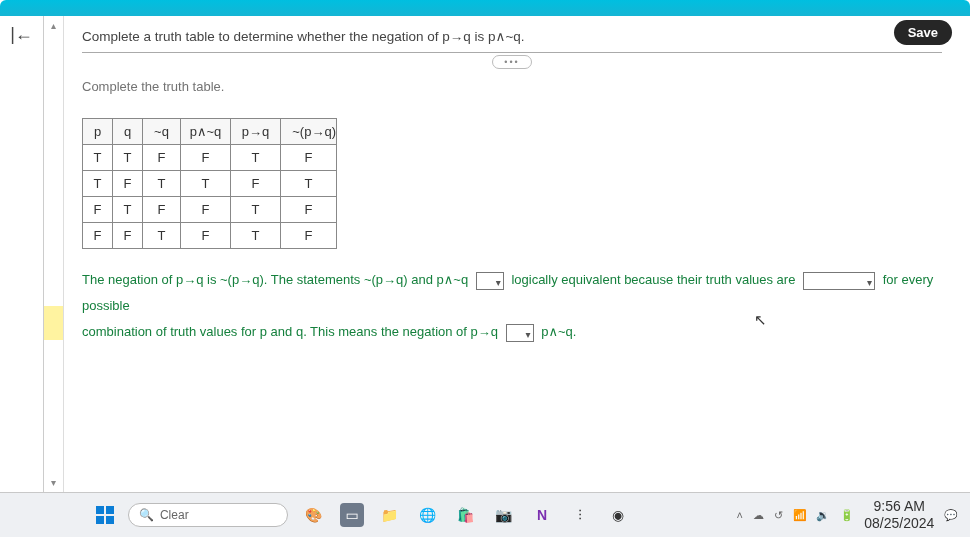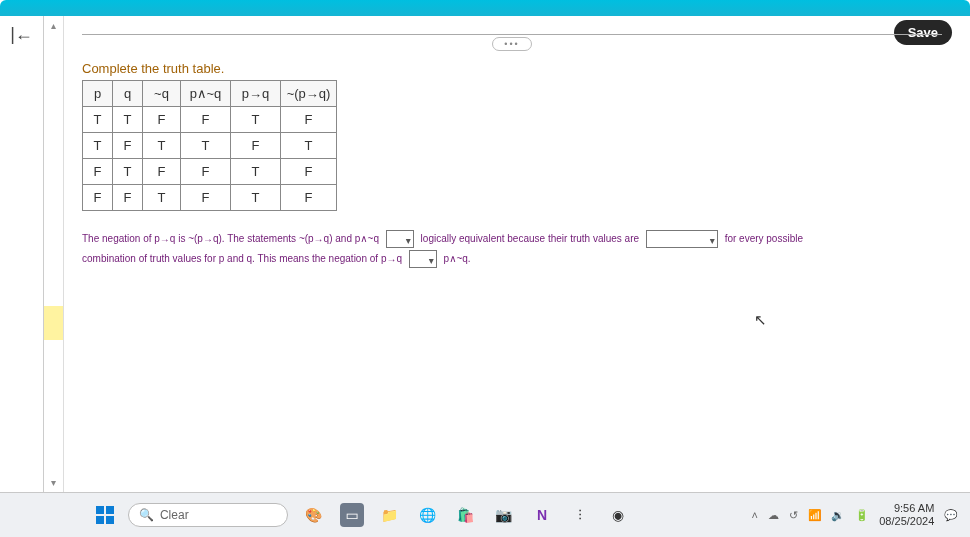--- a/index.html
+++ b/index.html
@@ -90,45 +90,45 @@
     border-radius: 8px;
     margin: 0 auto 10px auto;
     display:flex; align-items:center; justify-content:center;
     font-size: 9px;
     letter-spacing: 2px;
     color: #888;
     background: #fff;
   }
   .subhead {
     font-size: 13px;
-    color: #a16207;
-    margin-bottom: 4px;
+    color: #737373;
+    margin-bottom: 24px;
   }
   table.truth {
     border-collapse: collapse;
     margin-bottom: 18px;
   }
   table.truth td, table.truth th {
     border: 1px solid #888;
     padding: 5px 0;
     text-align: center;
     font-weight: normal;
     font-size: 13px;
     color: #333;
     background: #fff;
   }
   table.truth th { background: #f7f7f7; }
   table.truth th:nth-child(1), table.truth th:nth-child(2) { width: 30px; }
   table.truth th:nth-child(3) { width: 38px; }
   table.truth th:nth-child(4) { width: 50px; }
   table.truth th:nth-child(5) { width: 50px; }
-  table.truth th:nth-child(6) { width: 56px; }
+  table.truth th:nth-child(6) { width: 56px; text-align: right; }
   .paragraph {
-    font-size: 10px;
-    color: #701a75;
+    font-size: 13px;
+    color: #15803d;
     line-height: 2.0;
   }
   .dropbox {
     display: inline-block;
     width: 28px;
     height: 18px;
     border: 1px solid #777;
     vertical-align: middle;
     margin: 0 4px;
     position: relative;
@@ -212,39 +212,40 @@
     width: 24px; height: 24px;
     display:flex; align-items:center; justify-content:center;
     font-size: 14px;
     border-radius: 4px;
   }
   .tray {
     display:flex; align-items:center; gap:10px;
     color: #666;
     font-size: 11px;
   }
-  .clock { text-align:right; line-height:1.2; font-size:11px; color:#333; }
+  .clock { text-align:center; line-height:1.2; font-size:14px; color:#333; }
 </style>
 </head>
 <body>
 
 <div class="top-strip">
   <div class="save-btn">Save</div>
 </div>
 
 <div class="main">
   <div class="left-col">
     <div class="back-icon">|←</div>
   </div>
   <div class="scroll-col">
     <div class="scroll-up">▴</div>
     <div class="yellow-mark"></div>
     <div class="scroll-down">▾</div>
   </div>
   <div class="content">
+    <div class="question">Complete a truth table to determine whether the negation of p→q is p∧~q.</div>
     <hr class="qline">
     <div class="dots-badge">•••</div>
     <div class="subhead">Complete the truth table.</div>
 
     <table class="truth">
       <tbody>
           <tr>
         <th>p</th>
         <th>q</th>
         <th>~q</th>

